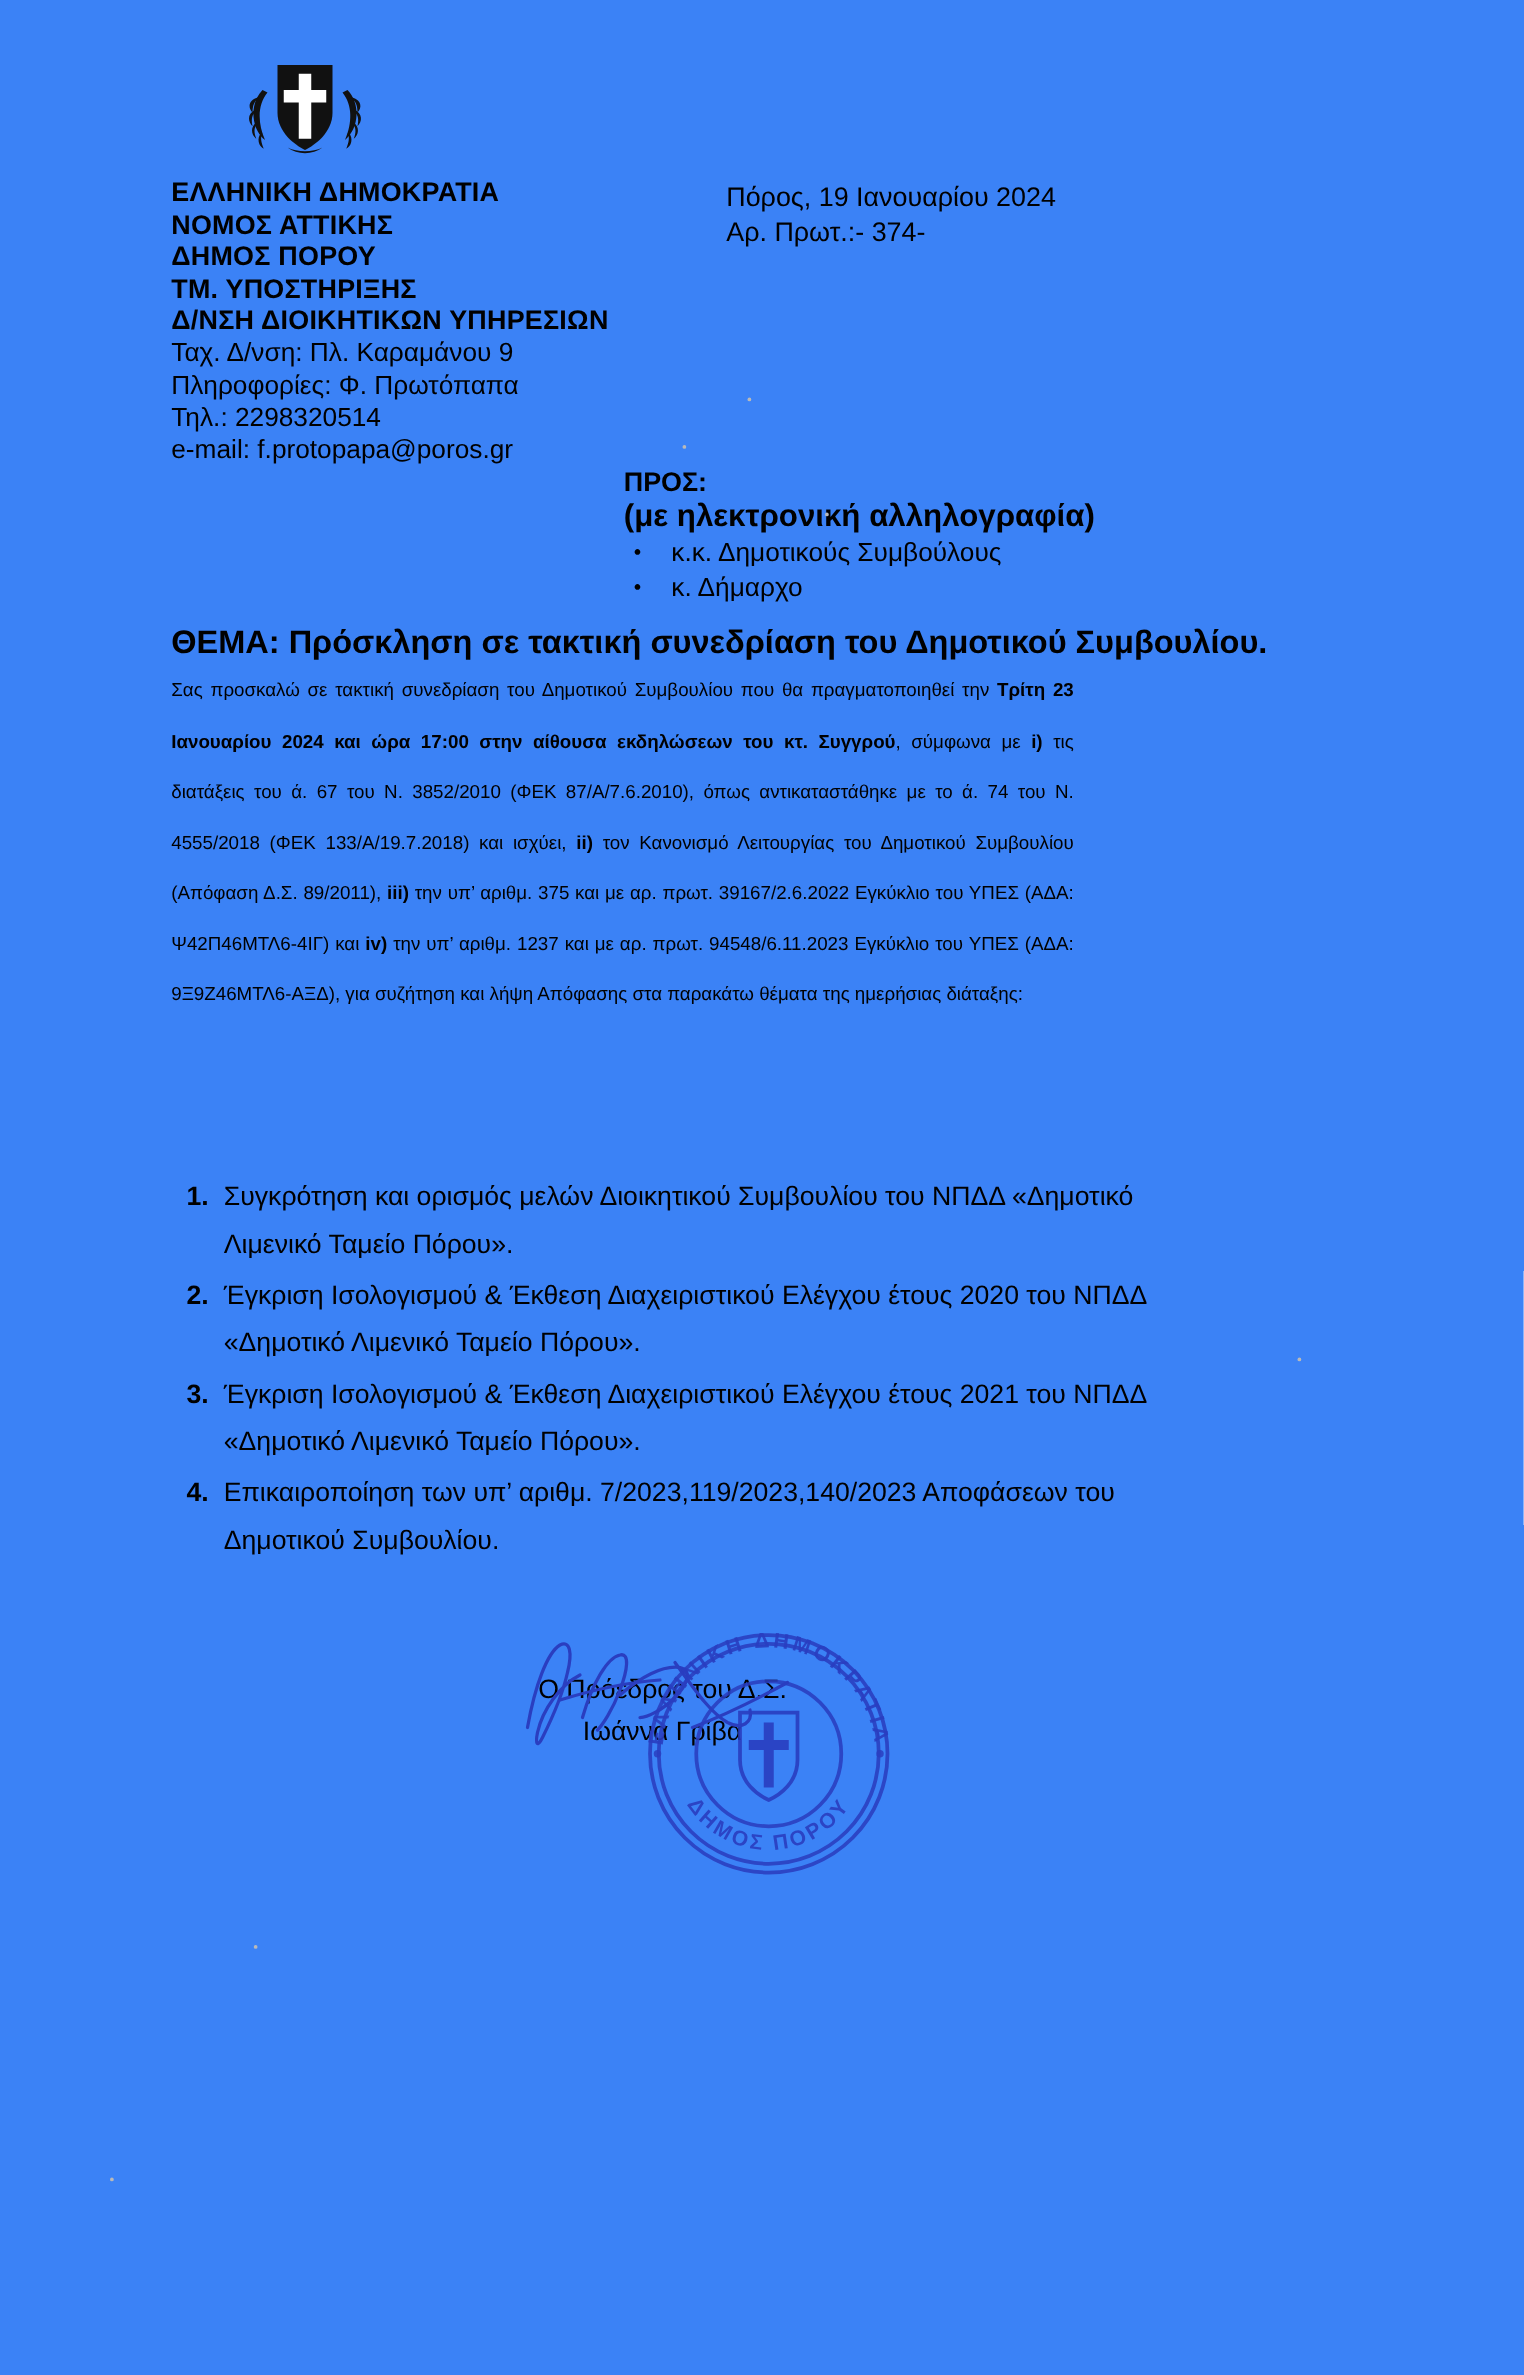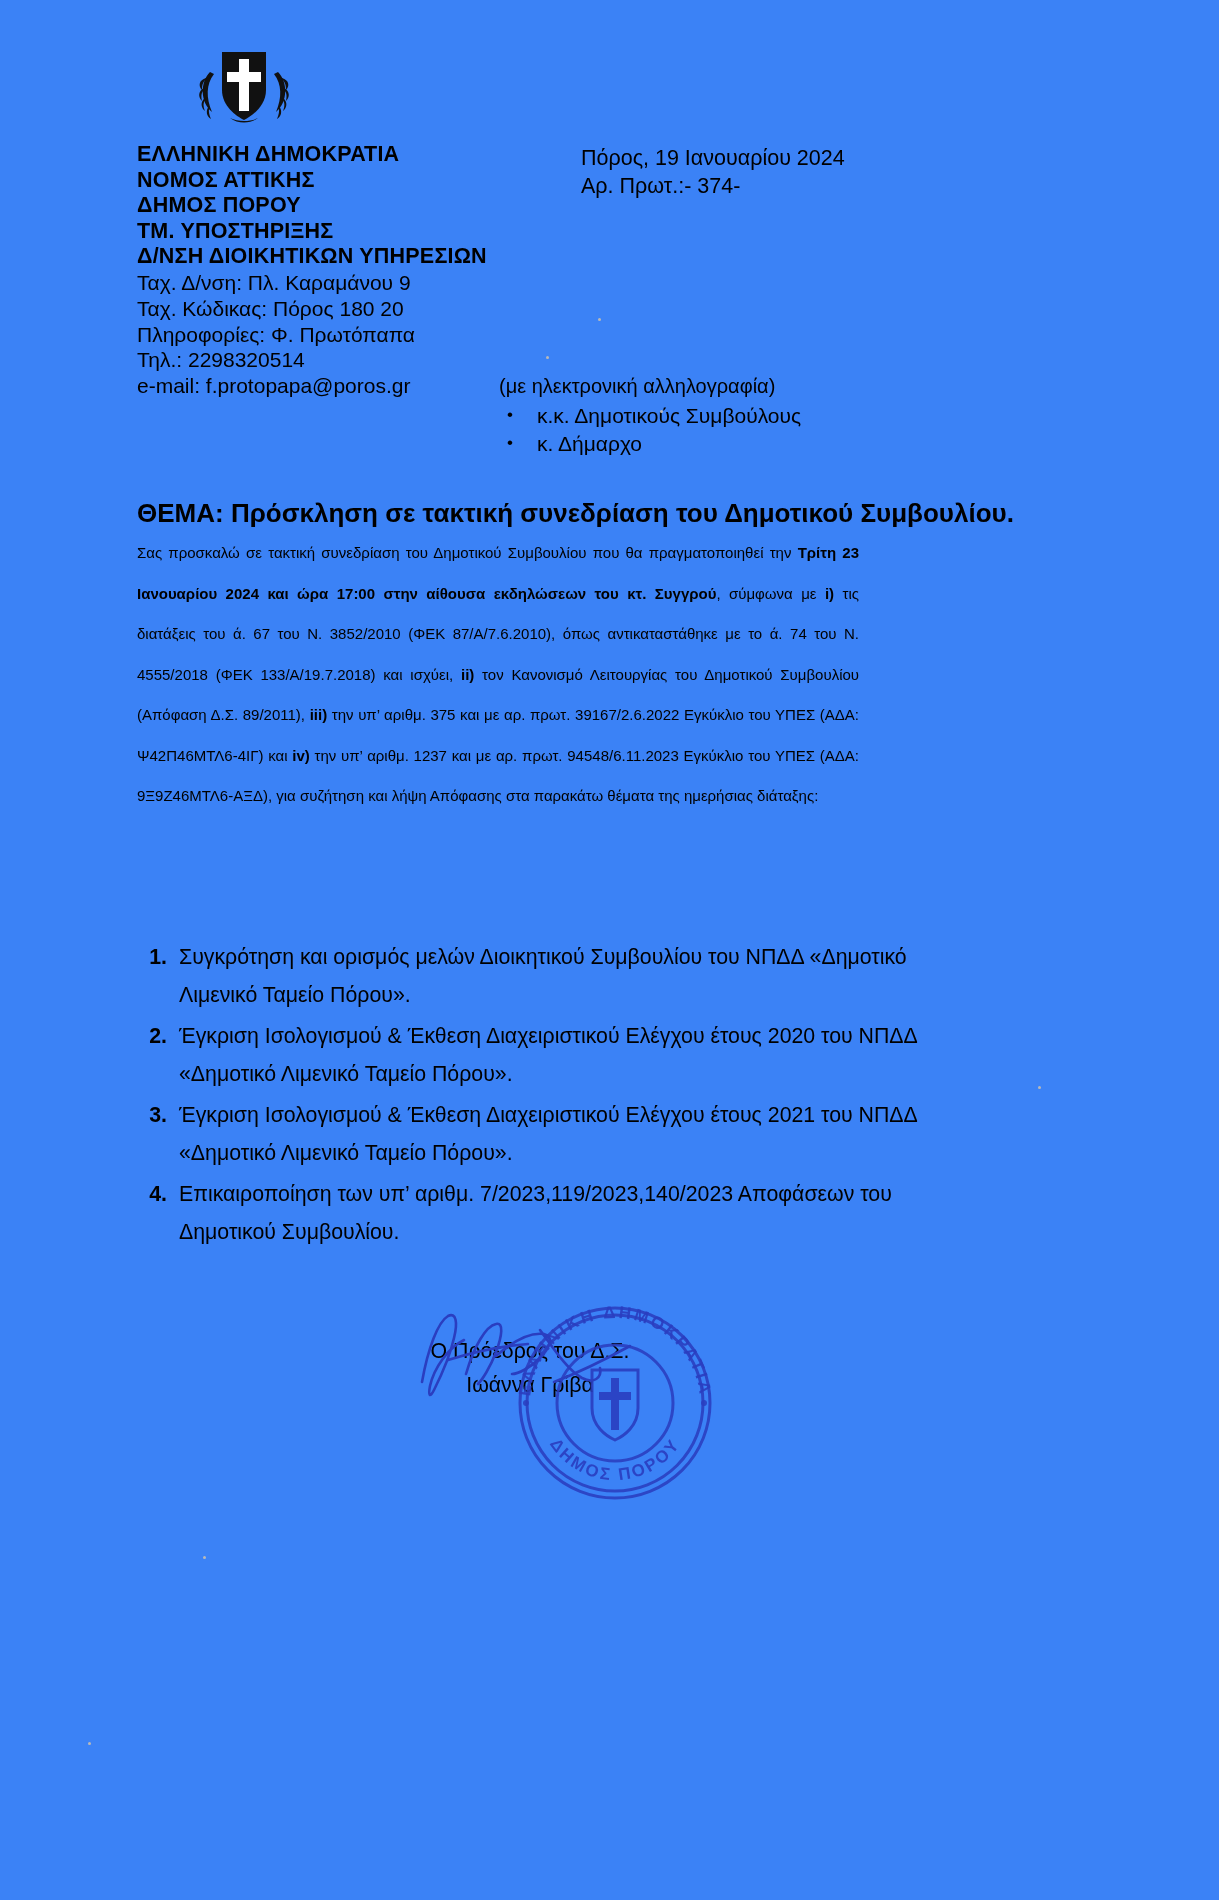--- a/index.html
+++ b/index.html
@@ -75,22 +75,22 @@
     left: 499px;
     top: 373px;
     width: 470px;
   }
   .pros-title {
     font-size: 21.5px;
     font-weight: bold;
     line-height: 27px;
   }
   .pros-sub {
-    font-size: 20px;
-    font-weight: normal;
+    font-size: 25px;
+    font-weight: bold;
     line-height: 27px;
   }
   .pros-list {
     list-style: none;
     margin: 2px 0 0 0;
     padding: 0;
   }
   .pros-list li {
     font-size: 21px;
     line-height: 28px;
@@ -233,33 +233,33 @@
 
   <div class="header">
     <div class="hdr-grid">
       <div class="hdr-left">
         <div class="org-line">ΕΛΛΗΝΙΚΗ ΔΗΜΟΚΡΑΤΙΑ</div>
         <div class="org-line">ΝΟΜΟΣ ΑΤΤΙΚΗΣ</div>
         <div class="org-line">ΔΗΜΟΣ ΠΟΡΟΥ</div>
         <div class="org-line">ΤΜ. ΥΠΟΣΤΗΡΙΞΗΣ</div>
         <div class="org-line">Δ/ΝΣΗ ΔΙΟΙΚΗΤΙΚΩΝ ΥΠΗΡΕΣΙΩΝ</div>
         <div class="contact-line">Ταχ. Δ/νση: Πλ. Καραμάνου 9</div>
-        <div class="contact-line">Ταχ. Κώδικας: Πόρος 180 20</div>
         <div class="contact-line">Πληροφορίες: Φ. Πρωτόπαπα</div>
         <div class="contact-line">Τηλ.: 2298320514</div>
         <div class="contact-line">e-mail: f.protopapa@poros.gr</div>
       </div>
       <div class="hdr-right">
         <div class="date-line">Πόρος, 19 Ιανουαρίου 2024</div>
         <div class="date-line">Αρ. Πρωτ.:- 374-</div>
       </div>
     </div>
   </div>
 
   <div class="pros">
+    <div class="pros-title">ΠΡΟΣ:</div>
     <div class="pros-sub">(με ηλεκτρονική αλληλογραφία)</div>
     <ul class="pros-list">
       <li>κ.κ. Δημοτικούς Συμβούλους</li>
       <li>κ. Δήμαρχο</li>
     </ul>
   </div>
 
   <div class="subject">
     <span>ΘΕΜΑ:</span>
     <span>Πρόσκληση σε τακτική συνεδρίαση του Δημοτικού Συμβουλίου.</span>

